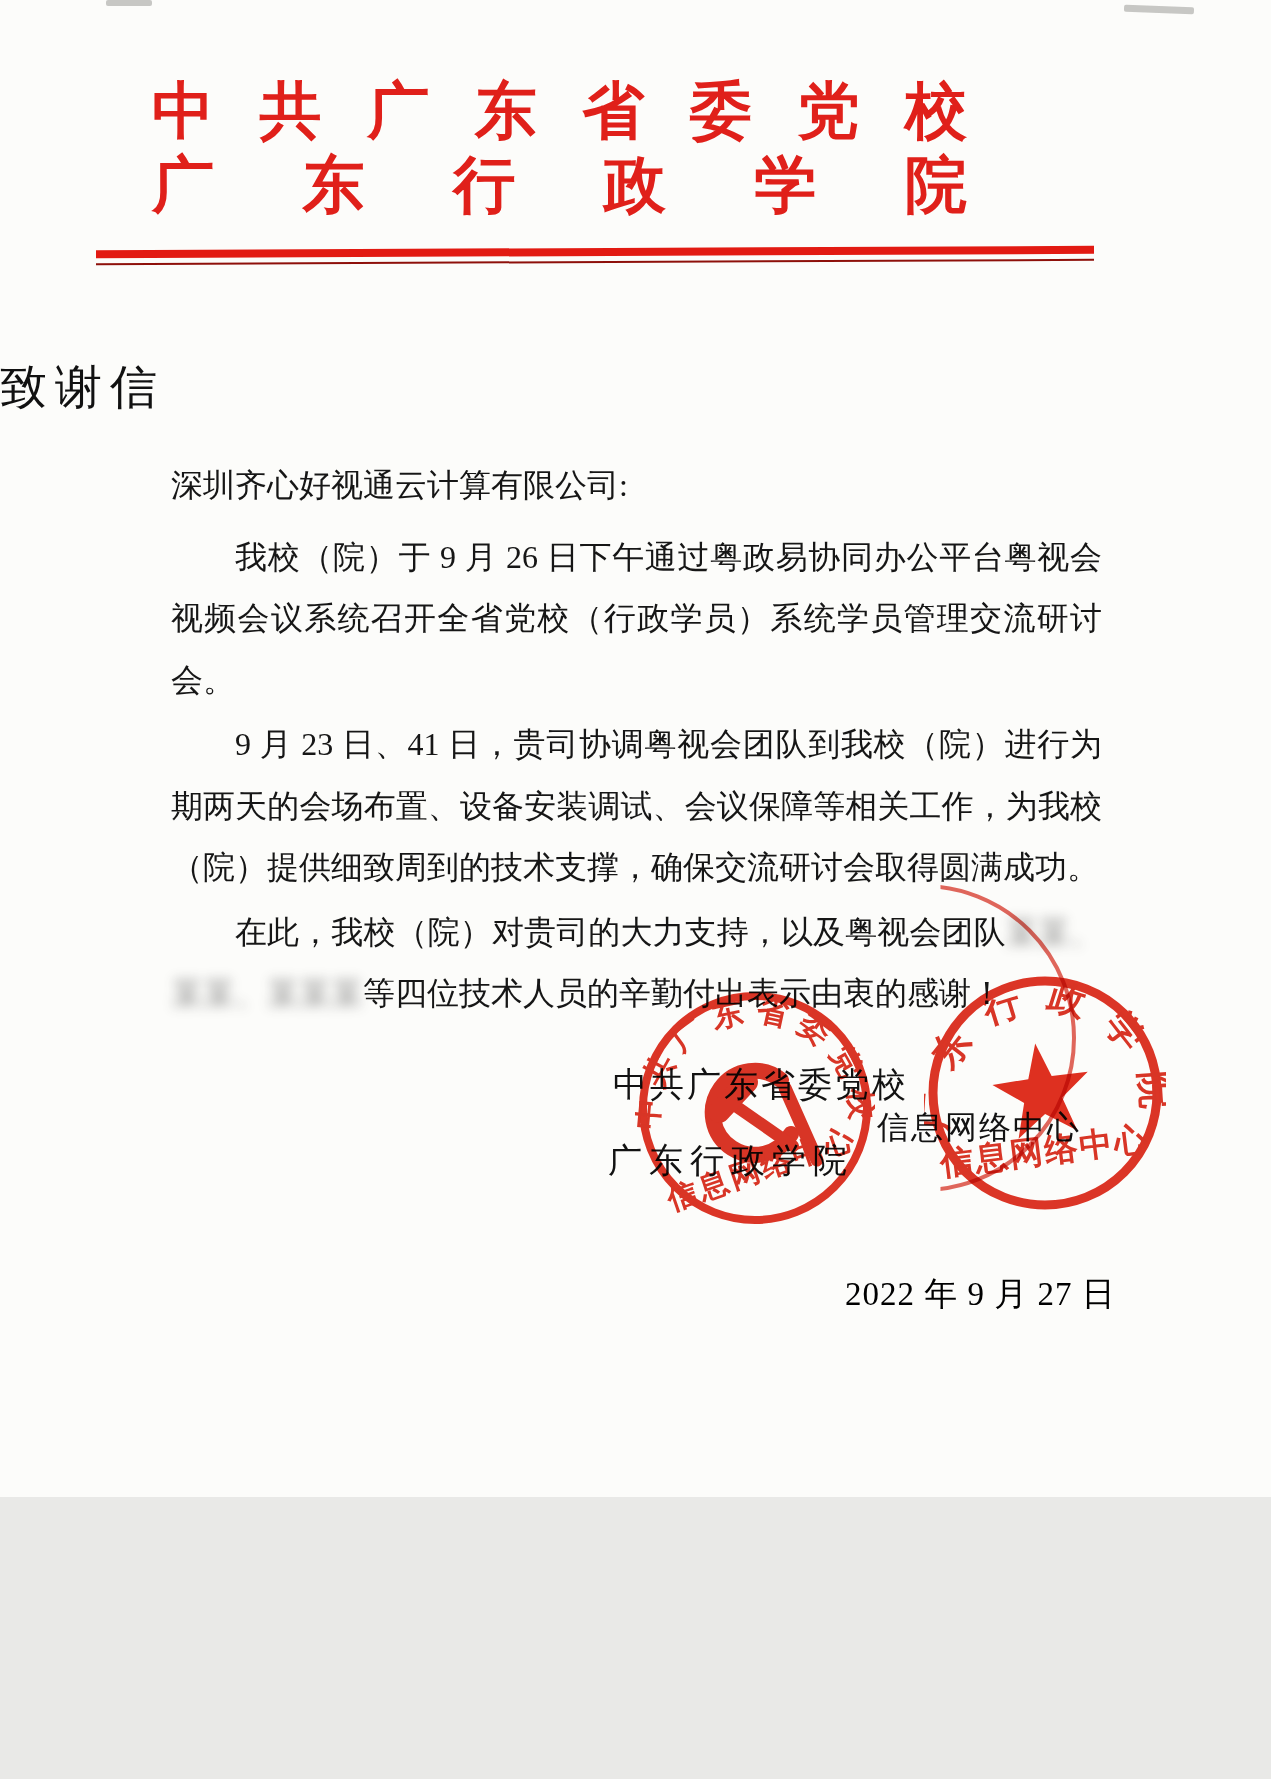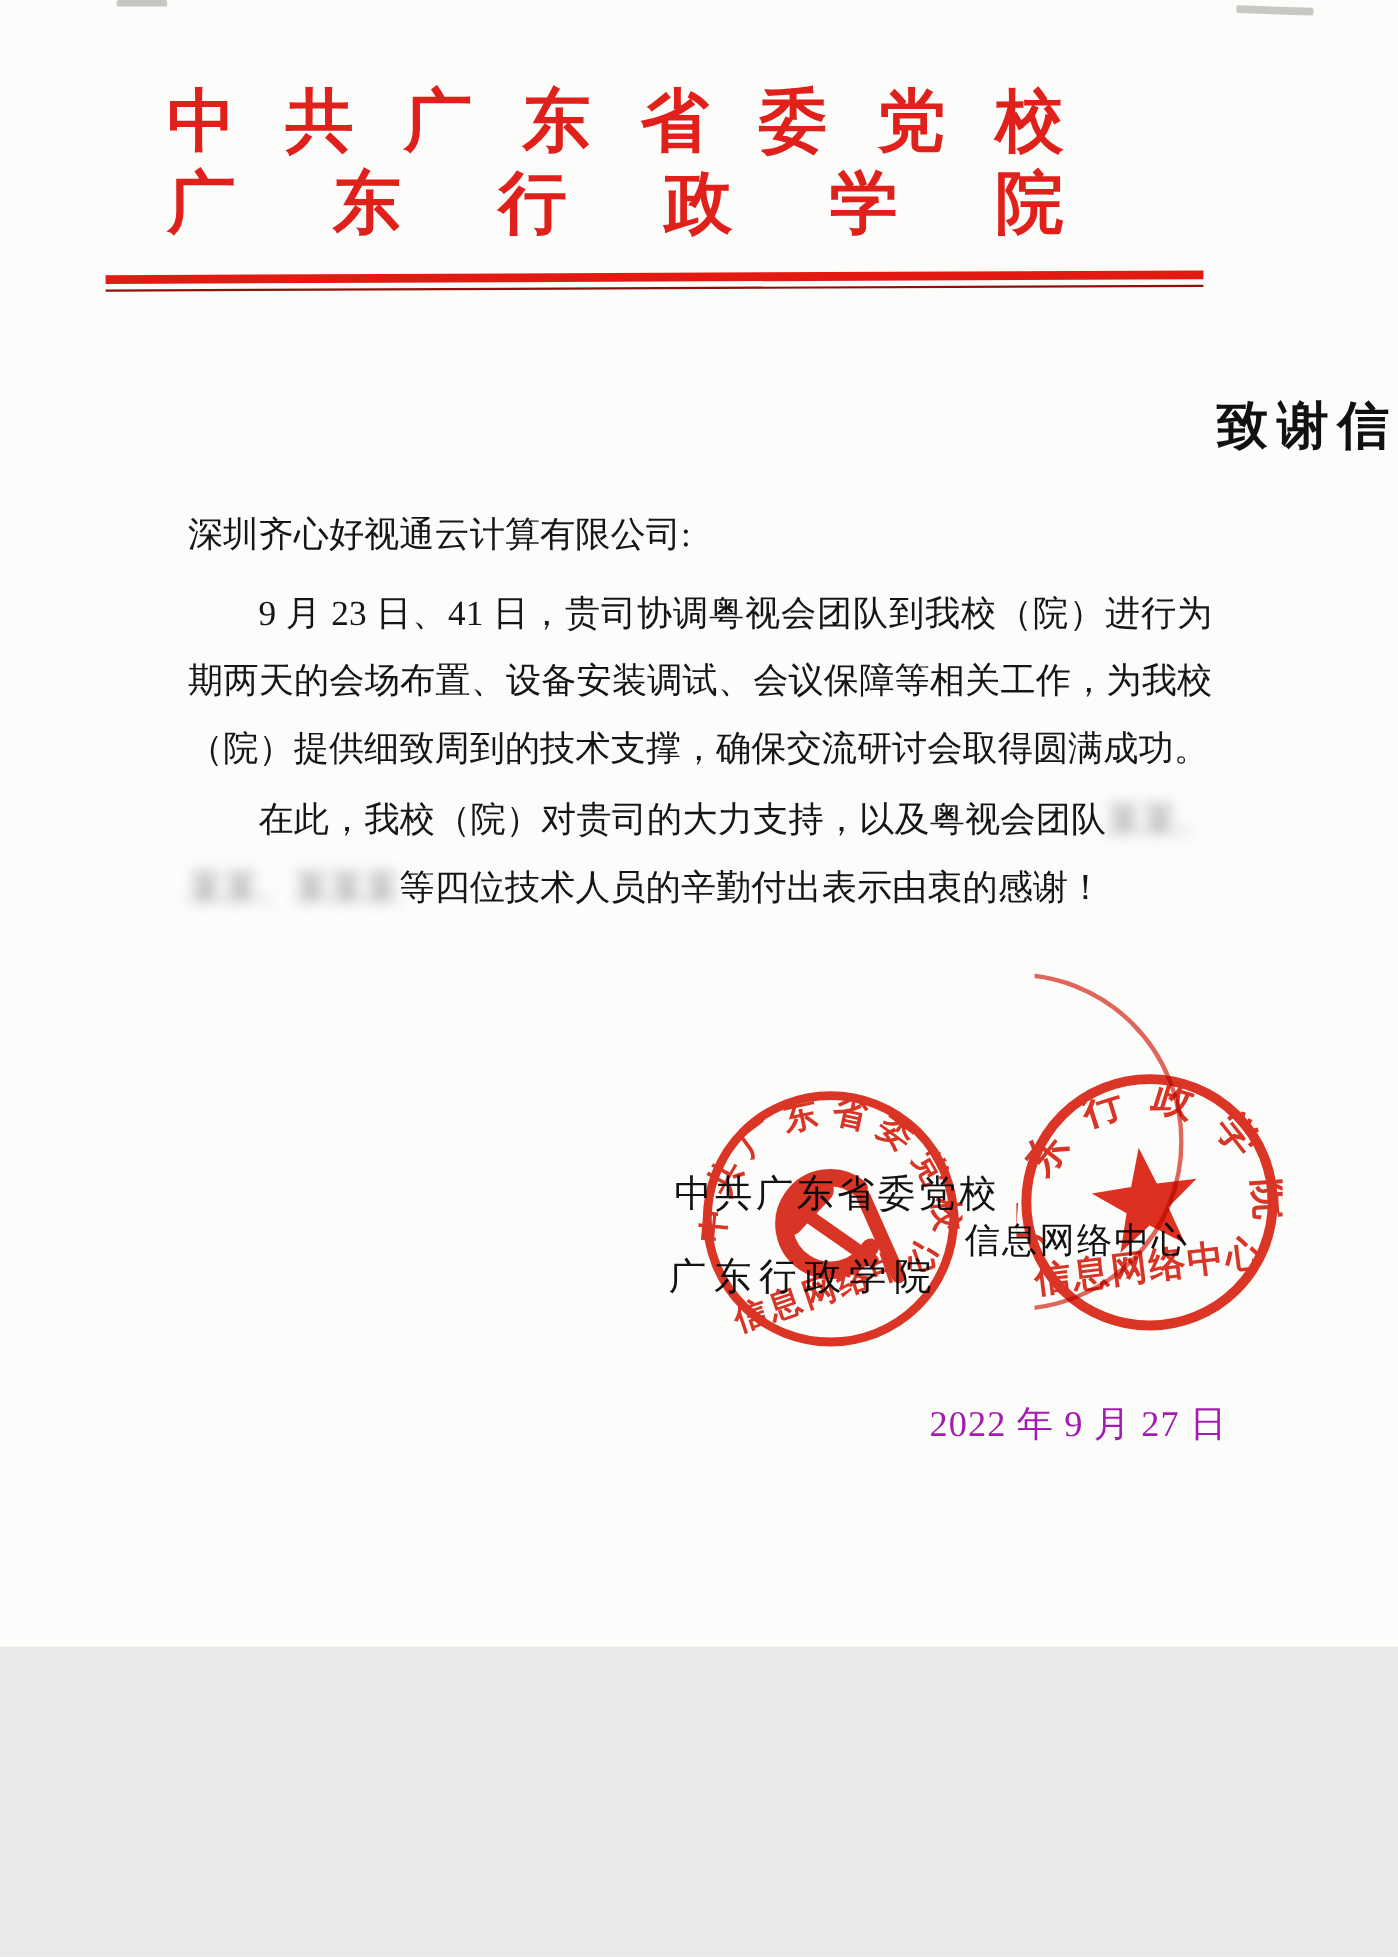--- a/index.html
+++ b/index.html
@@ -16,35 +16,35 @@
   .letterhead{position:absolute;left:152px;width:815px;text-align:justify;text-align-last:justify;
     color:#e0201a;font-weight:bold;line-height:1;}
   .lh1{top:80px;font-size:62px;}
   .lh2{top:154px;font-size:62px;}
   .rule{position:absolute;left:96px;width:998px;}
   .rule-thick-top{top:248px;height:8px;background:#e21a12;transform:rotate(-0.25deg);}
   .rule-thin-top{top:261px;height:2px;background:#8e100a;transform:rotate(-0.25deg);}
   .rule-thin-bottom{top:1660px;height:2px;background:#8e100a;transform:rotate(-0.45deg);}
   .rule-thick-bottom{top:1668px;height:8px;background:#e21a12;transform:rotate(-0.45deg);}
   
-  .doc-title{position:absolute;top:356px;left:0;width:1271px;text-align:right;
-    font-size:47px;font-weight:bold;letter-spacing:8px;color:#111;}
+  .doc-title{position:absolute;top:356px;left:0;width:1271px;text-align:left;
+    font-size:47px;font-weight:normal;letter-spacing:8px;color:#111;}
   
   .body-text{position:absolute;top:452px;left:168px;width:937px;
     font-size:32px;line-height:61.5px;text-align:justify;color:#161616;}
   .body-text p{margin:3px;}
   .salutation{margin-bottom:10px !important;}
   .indent{text-indent:64px;}
   .redact{filter:blur(6px);opacity:.55;color:#333;}
   
   .sig{position:absolute;font-size:34px;color:#121212;white-space:nowrap;}
   .sig-org1{left:613px;top:1062px;letter-spacing:3px;}
   .sig-dept{left:877px;top:1106px;font-size:32px;letter-spacing:2px;}
   .sig-org2{left:608px;top:1138px;letter-spacing:7px;}
-  .date-line{position:absolute;left:845px;top:1272px;font-size:33px;color:#a21caf;
+  .date-line{position:absolute;left:845px;top:1272px;font-size:33px;color:#000000;
     letter-spacing:1px;white-space:nowrap;}
   
   .stamp{position:absolute;mix-blend-mode:multiply;opacity:.95;}
   .stamp-left{left:635px;top:986px;width:240px;height:248px;}
   .stamp-right{left:924px;top:972px;width:242px;height:242px;}
   .ghost-arc{position:absolute;left:768px;top:884px;width:300px;height:300px;
     border:4px solid rgba(214,38,24,.7);border-radius:50%;
     clip-path:inset(0 0 0 56%);mix-blend-mode:multiply;}
   
   .artifact{position:absolute;background:#9a9a98;opacity:.55;border-radius:2px;}
@@ -65,20 +65,21 @@
 
   <div class="letterhead lh1">中共广东省委党校</div>
   <div class="letterhead lh2">广东行政学院</div>
   <div class="rule rule-thick-top"></div>
   <div class="rule rule-thin-top"></div>
 
   <div class="doc-title">致谢信</div>
 
   <div class="body-text">
     <p class="salutation">深圳齐心好视通云计算有限公司:</p>
+    <p class="indent">我校（院）于 9 月 26 日下午通过粤政易协同办公平台粤视会视频会议系统召开全省党校（行政学员）系统学员管理交流研讨会。</p>
     <p class="indent">9 月 23 日、41 日，贵司协调粤视会团队到我校（院）进行为期两天的会场布置、设备安装调试、会议保障等相关工作，为我校（院）提供细致周到的技术支撑，确保交流研讨会取得圆满成功。</p>
     <p class="indent"><span>在此，我校（院）对贵司的大力支持，以及粤视会团队</span><span class="redact">某某、某某、某某某</span><span>等四位技术人员的辛勤付出表示由衷的感谢！</span></p>
   </div>
 
   <div class="sig sig-org1">中共广东省委党校</div>
   <div class="sig sig-dept">信息网络中心</div>
   <div class="sig sig-org2">广东行政学院</div>
 
   <div class="ghost-arc"></div>
 

